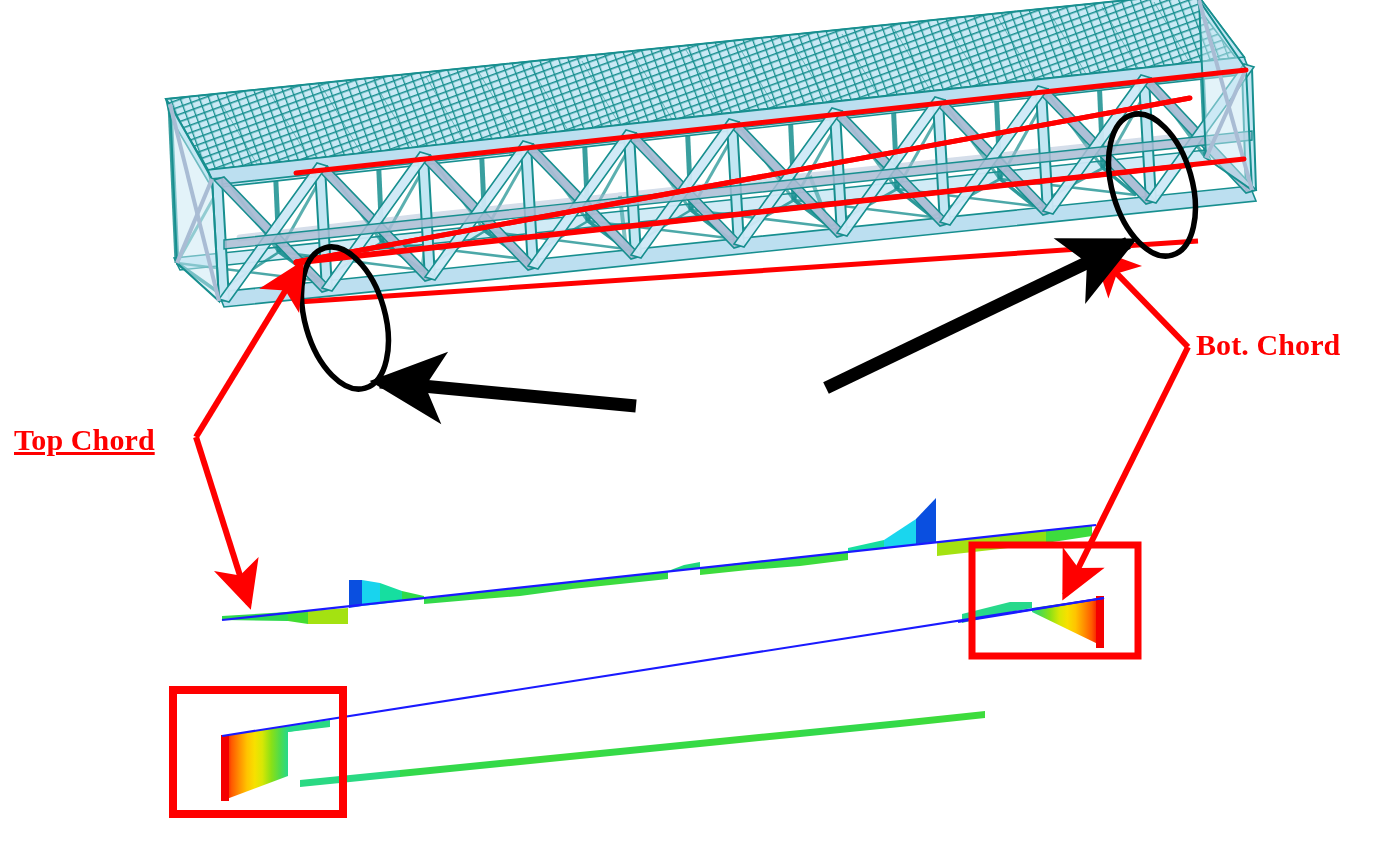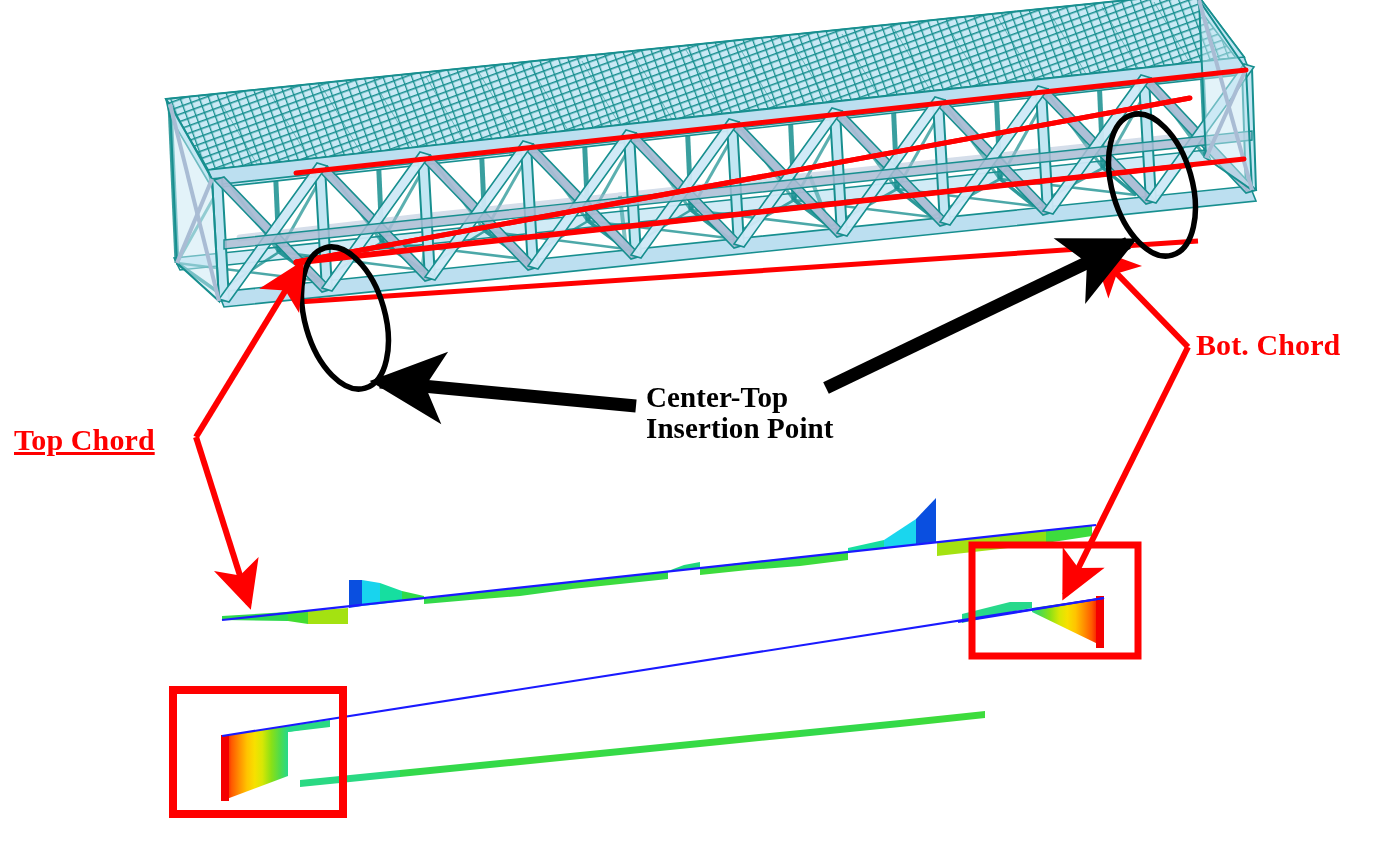--- a/index.html
+++ b/index.html
@@ -423,18 +423,14 @@
       <path d="M 636,406 L 380,382" stroke="#000000" stroke-width="13" fill="none" marker-end="url(#arrowBlk)"></path>
       <path d="M 826,388 L 1128,243" stroke="#000000" stroke-width="13" fill="none" marker-end="url(#arrowBlk)"></path>
     </g>
 
   </svg>
 
   <div class="lbl lbl-red" id="lbl-top-chord">Top Chord</div>
 
   <div class="lbl lbl-red" id="lbl-bot-chord">Bot. Chord</div>
 
-  <div class="lbl lbl-black" id="lbl-center-top">
-    <div>Center-Top</div>
-    <div>Insertion Point</div>
-  </div>
 
 </div>
 
 </body></html>

